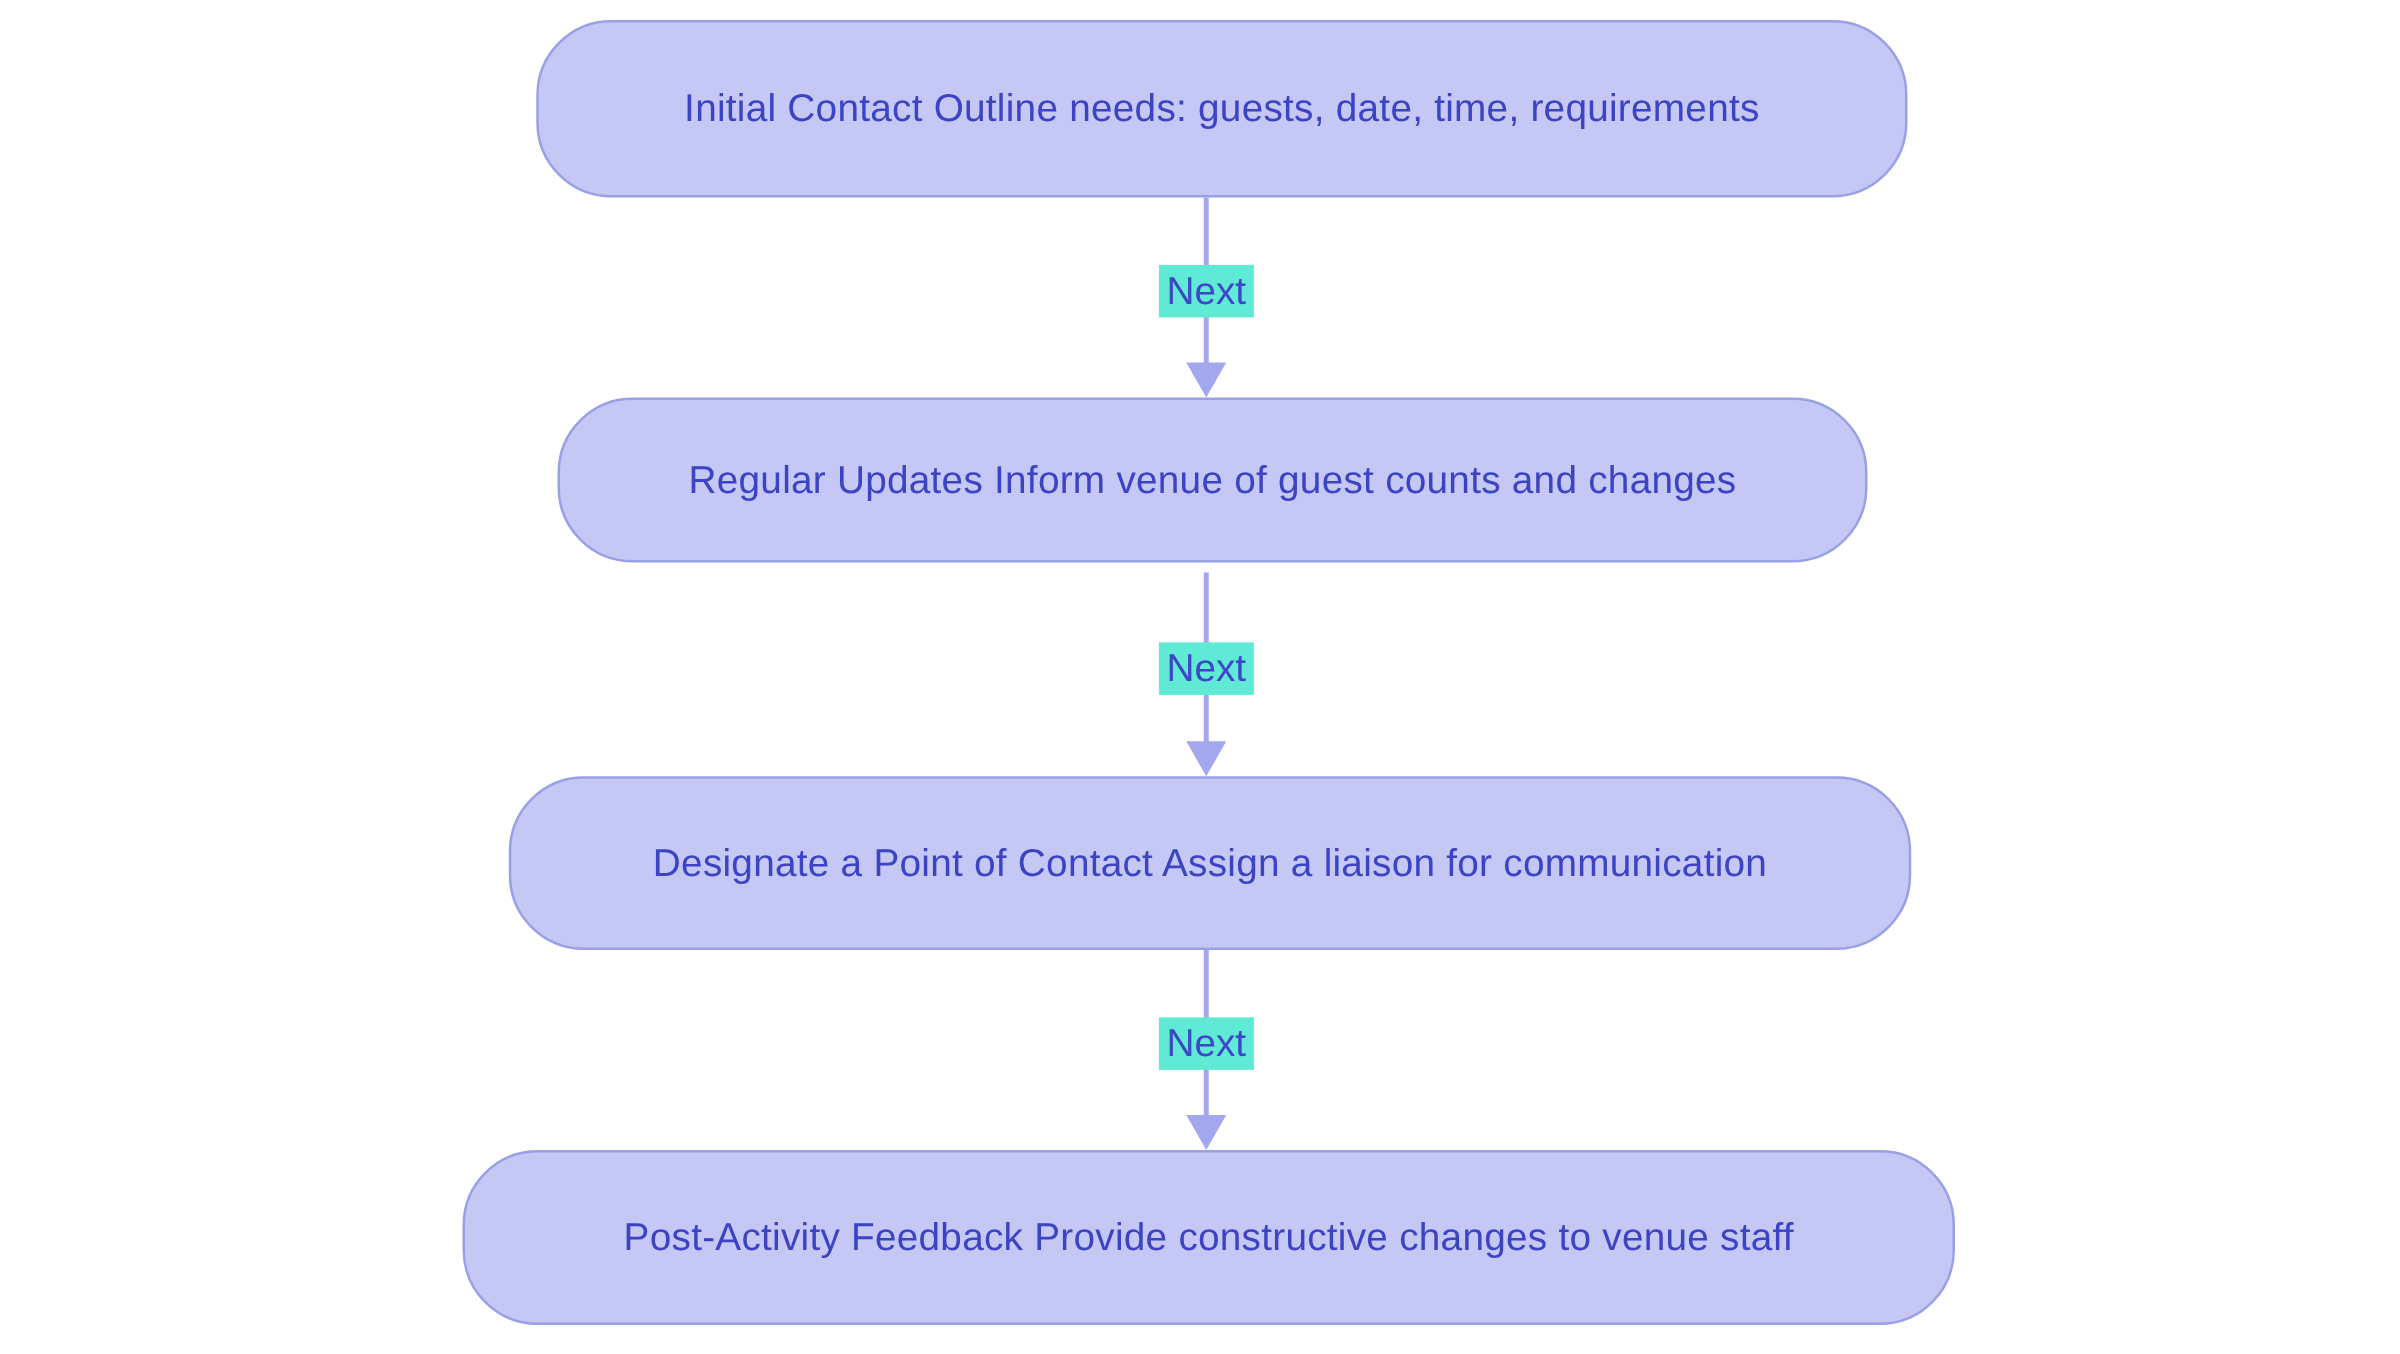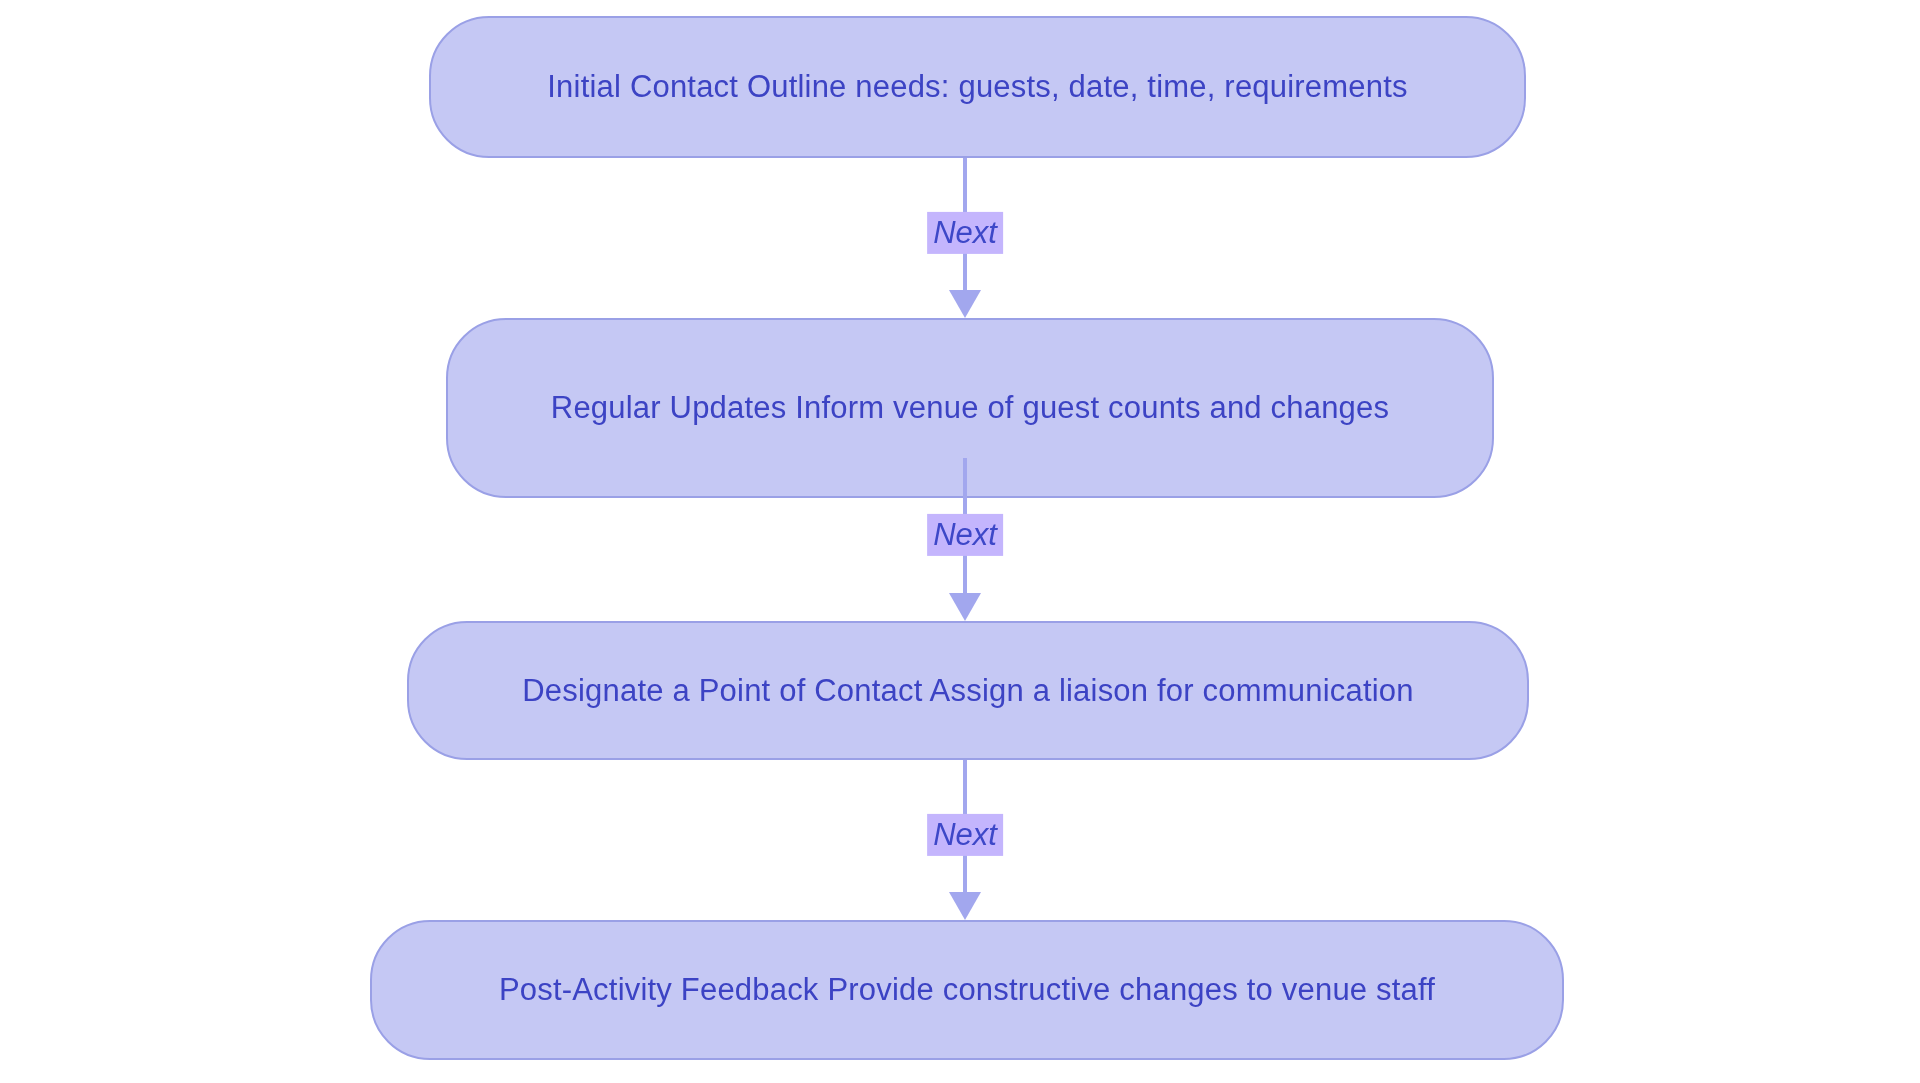--- a/index.html
+++ b/index.html
@@ -21,21 +21,21 @@
     display: flex;
     align-items: center;
     justify-content: center;
     text-align: center;
     color: #3c43c4;
     font-size: 31px;
     letter-spacing: 0.2px;
     padding: 0 40px;
   }
   #node-0 { left: 429px; top: 16px;  width: 1097px; height: 142px; }
-  #node-1 { left: 446px; top: 318px; width: 1048px; height: 180px; }
+  #node-1 { left: 446px; top: 318px; width: 1048px; height: 132px; }
   #node-2 { left: 407px; top: 621px; width: 1122px; height: 139px; text-align: right; }
   #node-3 { left: 370px; top: 920px; width: 1194px; height: 140px; }
 
   .connector {
     position: absolute;
     width: 40px;
     transform: translateX(-50%);
     left: 965px;
   }
   #edge-0 { top: 158px; height: 160px; }
@@ -60,27 +60,26 @@
     height: 0;
     border-left: 16px solid transparent;
     border-right: 16px solid transparent;
     border-top: 28px solid #a2a7ee;
   }
   .connector .edge-label {
     position: absolute;
     left: 50%;
     top: 50%;
     transform: translate(-50%, -62%);
-    background: #c4b5fd;
+    background: #5eead4;
     color: #3d47c8;
     font-size: 31px;
     padding: 4px 6px;
     white-space: nowrap;
     line-height: 1.1;
-    font-style: italic;
   }
 </style>
 </head>
 <body>
 
 <div class="canvas">
 
   <div class="flow-node" id="node-0">
     <span>Initial Contact Outline needs: guests, date, time, requirements</span>
   </div>

